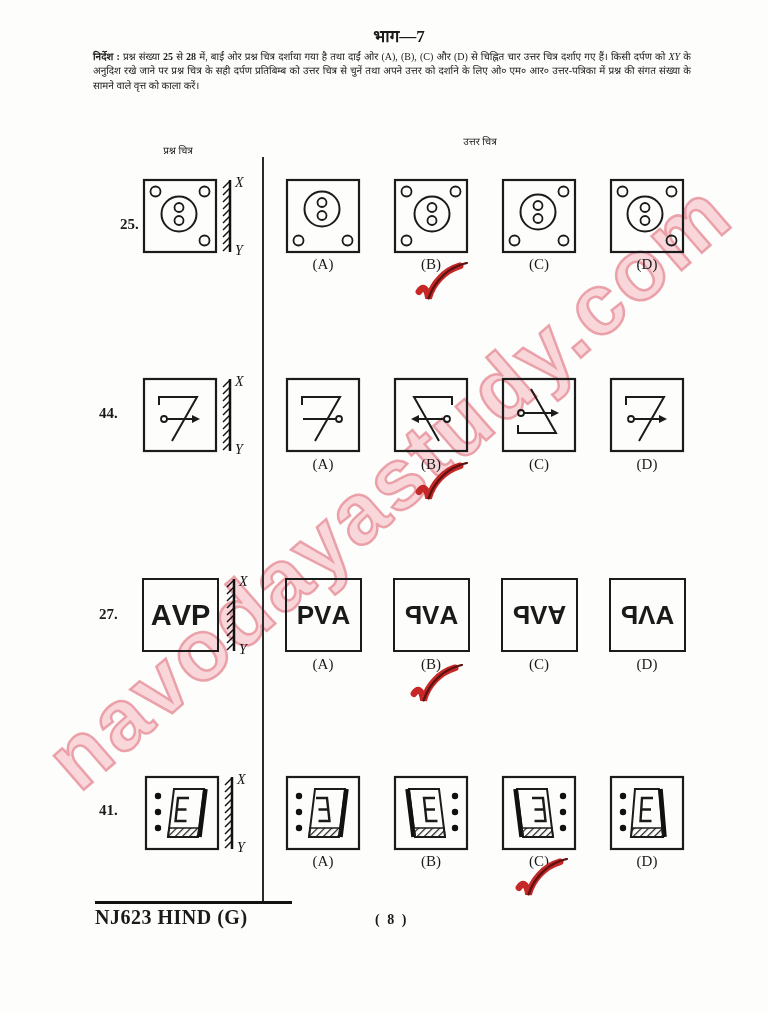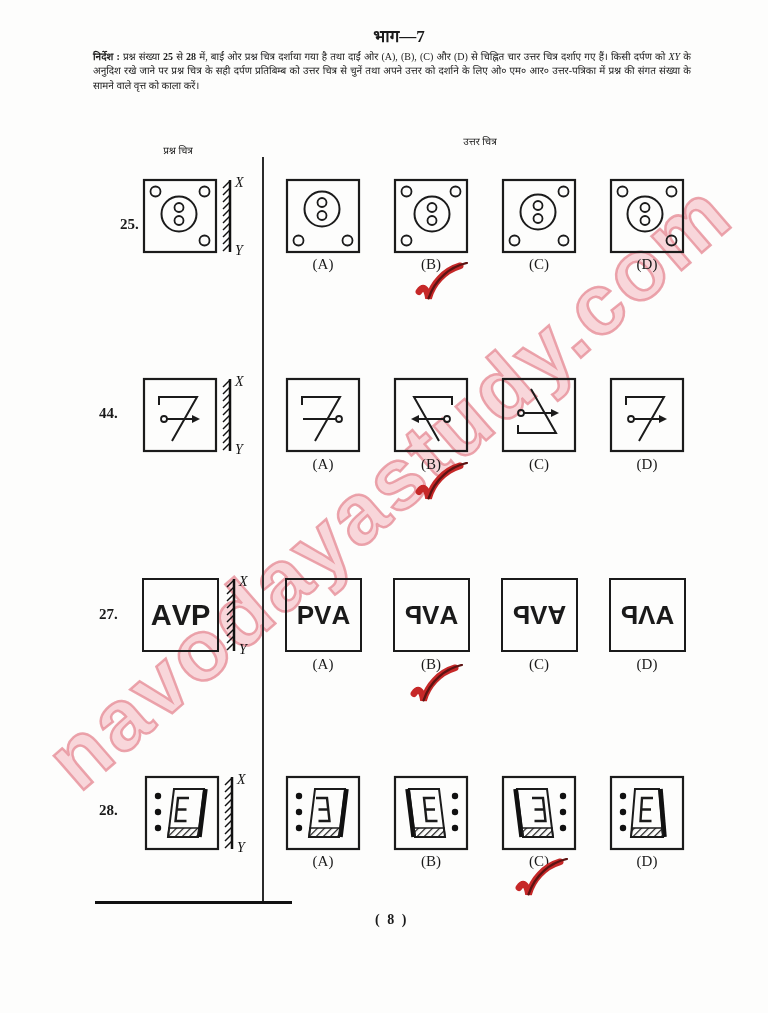--- a/index.html
+++ b/index.html
@@ -256,21 +256,21 @@
       <span class="abs optlabel" style="left:501px;top:656px;">(C)</span>
       <span class="abs optlabel" style="left:609px;top:656px;">(D)</span>
 
       <svg class="abs" style="left:407px;top:664px;" width="58" height="46" viewBox="0 0 60 48">
         <path d="M7,31 C11,25 15,26 17,38 C21,23 33,9 50,4" fill="none" stroke="#c62828" stroke-width="7" stroke-linecap="round"></path>
         <path d="M17,38 C24,17 40,5 57,1" fill="none" stroke="#5d1312" stroke-width="2.4" stroke-linecap="round"></path>
       </svg>
     </div>
 
     <div>
-      <span class="abs qnum" style="left:99px;top:802px;">28.</span>
+      <span class="abs qnum" style="left:99px;top:802px;">41.</span>
 
       <svg class="abs" style="left:144px;top:775px;" width="76" height="76" viewBox="0 0 76 76">
         <rect x="2" y="2" width="72" height="72" fill="none" stroke="#1b1b1b" stroke-width="2.2"></rect>
         <circle cx="14" cy="21" r="3.2" fill="#111"></circle>
           <circle cx="14" cy="37" r="3.2" fill="#111"></circle>
           <circle cx="14" cy="53" r="3.2" fill="#111"></circle>
         <polygon points="24,62 54,62 60,14 30,14" fill="none" stroke="#1b1b1b" stroke-width="2"></polygon>
         <line x1="55.5" y1="62" x2="61.5" y2="14" stroke="#111" stroke-width="4.5"></line>
         <polygon points="24,62 54,62 55,53 25,53" fill="url(#hch)" stroke="#1b1b1b" stroke-width="1.5"></polygon>
         <path d="M45,23 L34,23 L31.5,46 L42.5,46 M33,34.5 L42.5,34.5" fill="none" stroke="#1b1b1b" stroke-width="2.4"></path>
@@ -340,16 +340,17 @@
       <span class="abs optlabel" style="left:501px;top:853px;">(C)</span>
       <span class="abs optlabel" style="left:609px;top:853px;">(D)</span>
 
       <svg class="abs" style="left:512px;top:858px;" width="58" height="46" viewBox="0 0 60 48">
         <path d="M7,31 C11,25 15,26 17,38 C21,23 33,9 50,4" fill="none" stroke="#c62828" stroke-width="7" stroke-linecap="round"></path>
         <path d="M17,38 C24,17 40,5 57,1" fill="none" stroke="#5d1312" stroke-width="2.4" stroke-linecap="round"></path>
       </svg>
     </div>
 
     <div class="abs footrule" style="left:95px;top:901px;width:197px;"></div>
+    <div class="abs footcode" style="left:95px;top:906px;">NJ623 HIND (G)</div>
     <div class="abs footpage" style="left:375px;top:912px;">( 8 )</div>
 
   </div>
 </div>
 
 </body></html>

